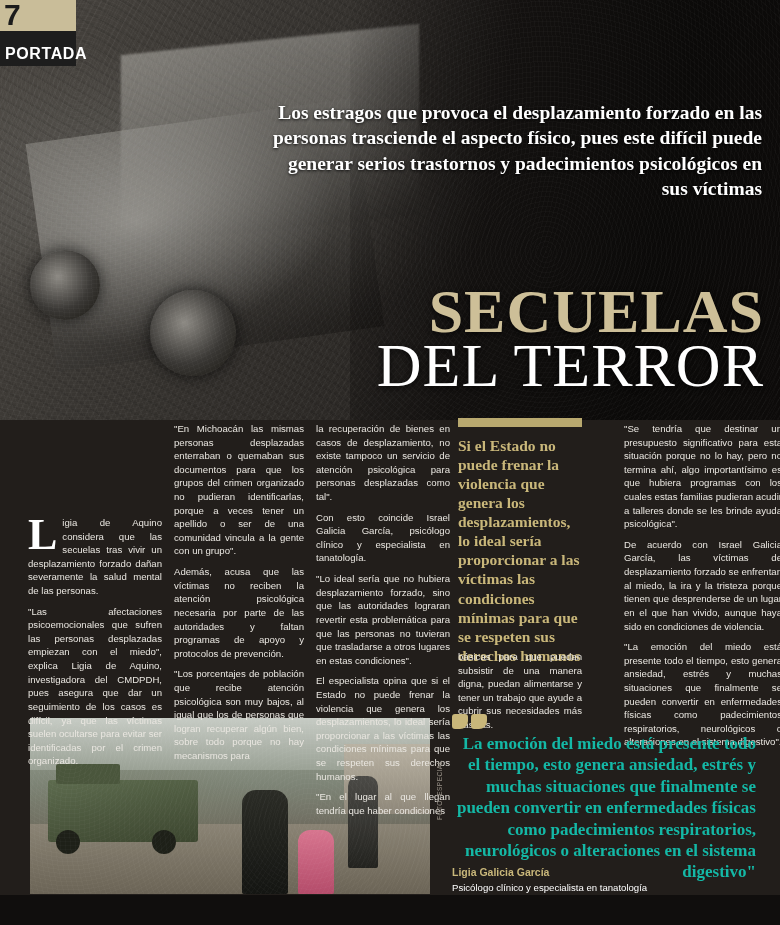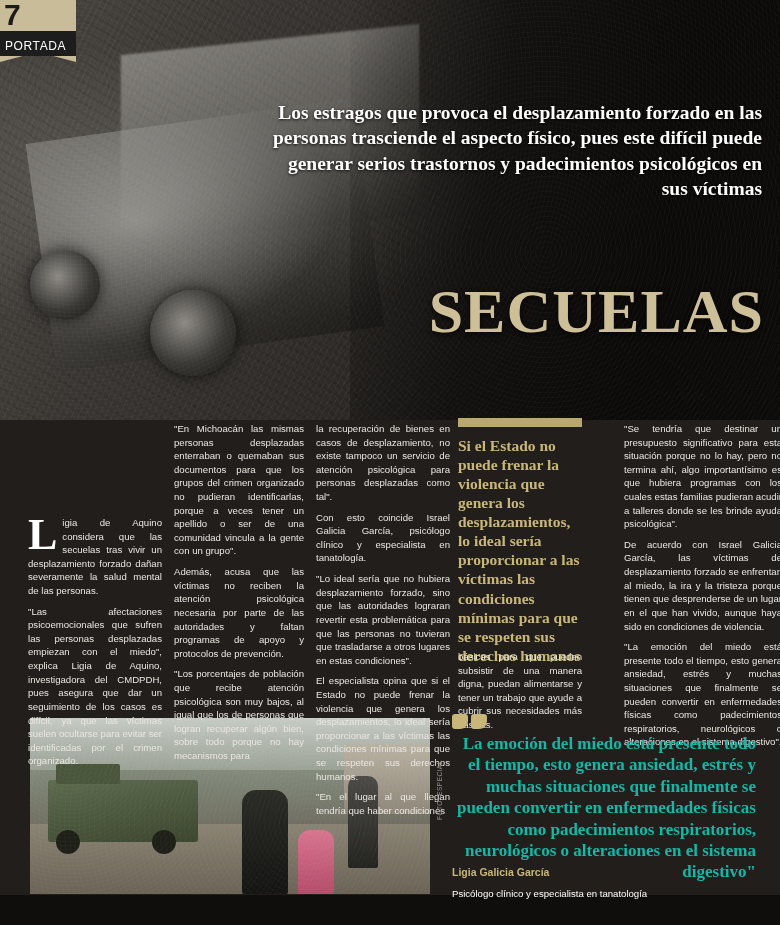--- a/index.html
+++ b/index.html
@@ -92,24 +92,24 @@
     letter-spacing: -1px;
     line-height: 30px;
     z-index: 22;
   }
   .flag-label {
     position: absolute; left: 0; top: 31px;
     width: 76px;
     background: #1d1d1d;
     color: #fff;
     font-family: "Liberation Sans", sans-serif;
-    font-weight: normal;
-    font-size: 12px;
+    font-weight: bold;
+    font-size: 16px;
     letter-spacing: .6px;
-    padding: 8px 0 3px 5px;
+    padding: 14px 0 3px 5px;
     z-index: 22;
   }
 
   
   .deck {
     position: absolute;
     right: 18px; top: 100px;
     width: 500px;
     text-align: right;
     color: #ffffff;
@@ -301,21 +301,21 @@
     color: #c9b77a;
     font-family: "Liberation Sans", sans-serif;
     font-weight: bold;
     font-size: 10.5px;
   }
   .byline-role {
     color: #ffffff;
     font-family: "Liberation Sans", sans-serif;
     font-size: 9.6px;
     line-height: 1.3;
-    margin-top: 10px;
+    margin-top: 4px;
   }
   .bottom-strip {
     position: absolute; left:0; bottom:0; width: 780px; height: 30px;
     background: #100e0d;
     z-index: 5;
   }
 </style>
 </head>
 <body>
 
@@ -331,20 +331,21 @@
     <div class="grain"></div>
   </div>
 
   <div class="flag"></div>
   <div class="flag-num">7</div>
   <div class="flag-label">PORTADA</div>
 
   <div class="deck">Los estragos que provoca el desplazamiento forzado en las personas trasciende el aspecto físico, pues este difícil puede generar serios trastornos y padecimientos psicológicos en sus víctimas</div>
 
   <div class="title-1">SECUELAS</div>
+  <div class="title-2">DEL TERROR</div>
 
   <div class="cols">
 
     <div class="col col1">
       <p><span class="dropcap">L</span><span>igia de Aquino considera que las secuelas tras vivir un desplazamiento forzado dañan severamente la salud mental de las personas.</span></p>
       <p>"Las afectaciones psicoemocionales que sufren las personas desplazadas empiezan con el miedo", explica Ligia de Aquino, investigadora del CMDPDH, pues asegura que dar un seguimiento de los casos es difícil, ya que las víctimas suelen ocultarse para evitar ser identificadas por el crimen organizado.</p>
     </div>
 
     <div class="col col2">
       <p>"En Michoacán las mismas personas desplazadas enterraban o quemaban sus documentos para que los grupos del crimen organizado no pudieran identificarlas, porque a veces tener un apellido o ser de una comunidad vincula a la gente con un grupo".</p>

